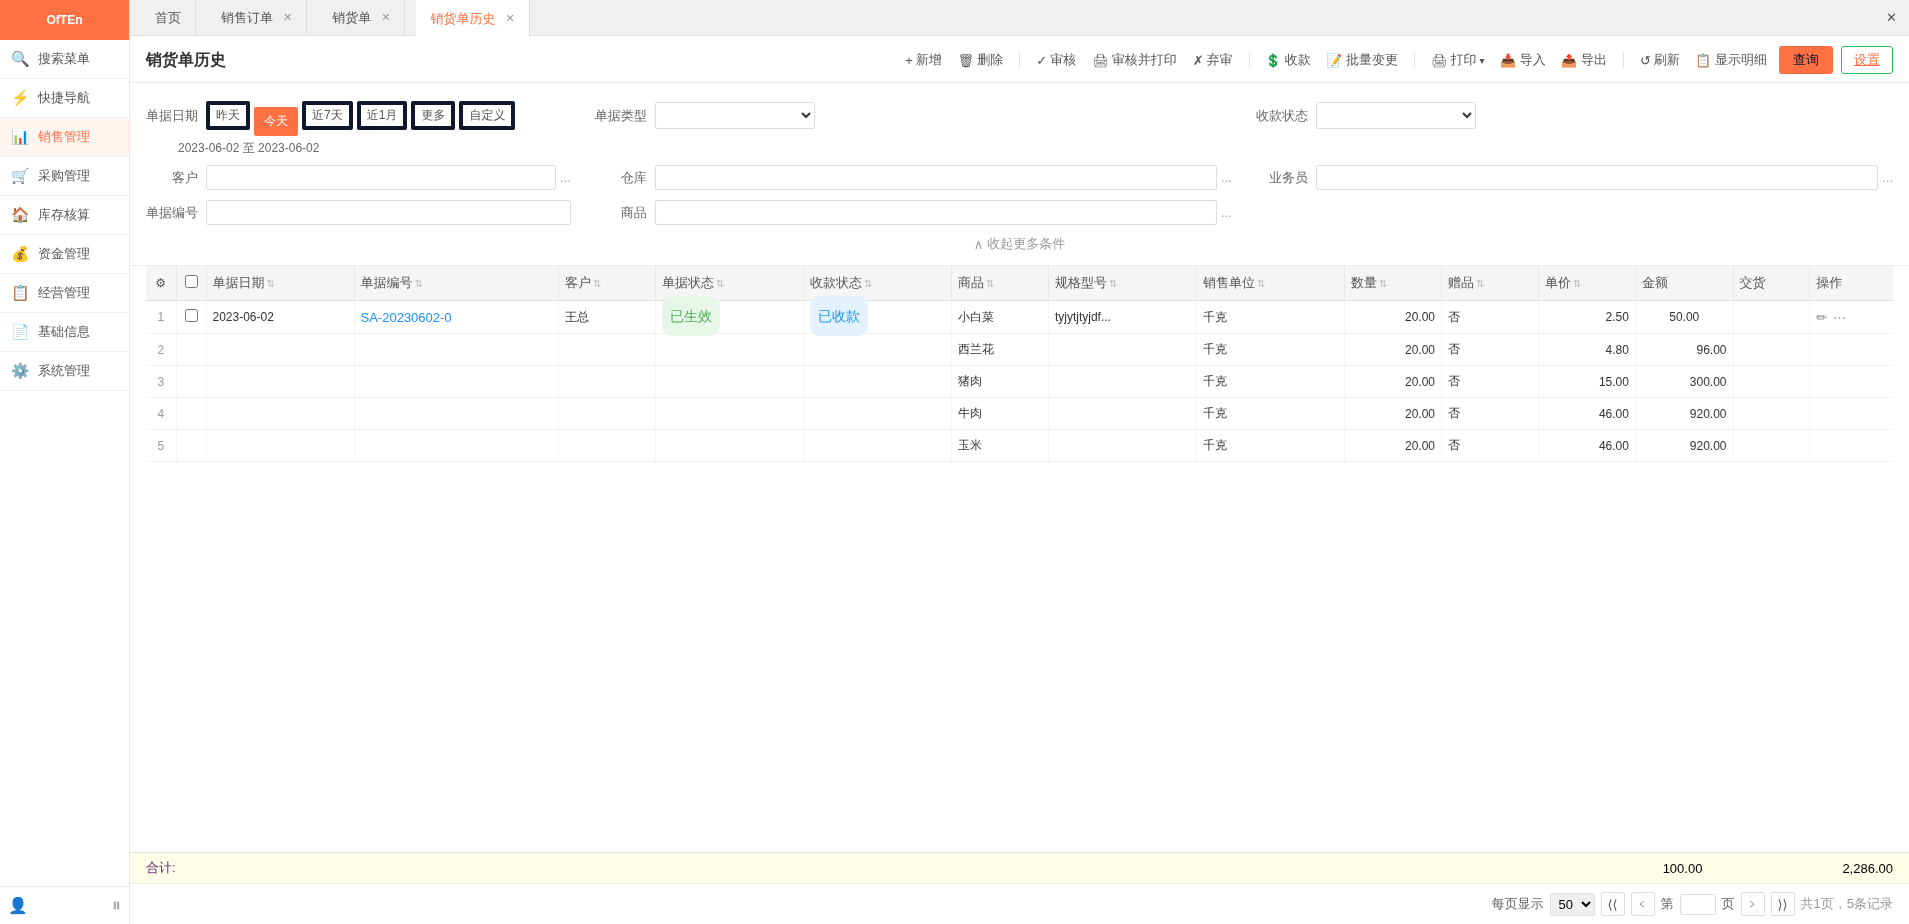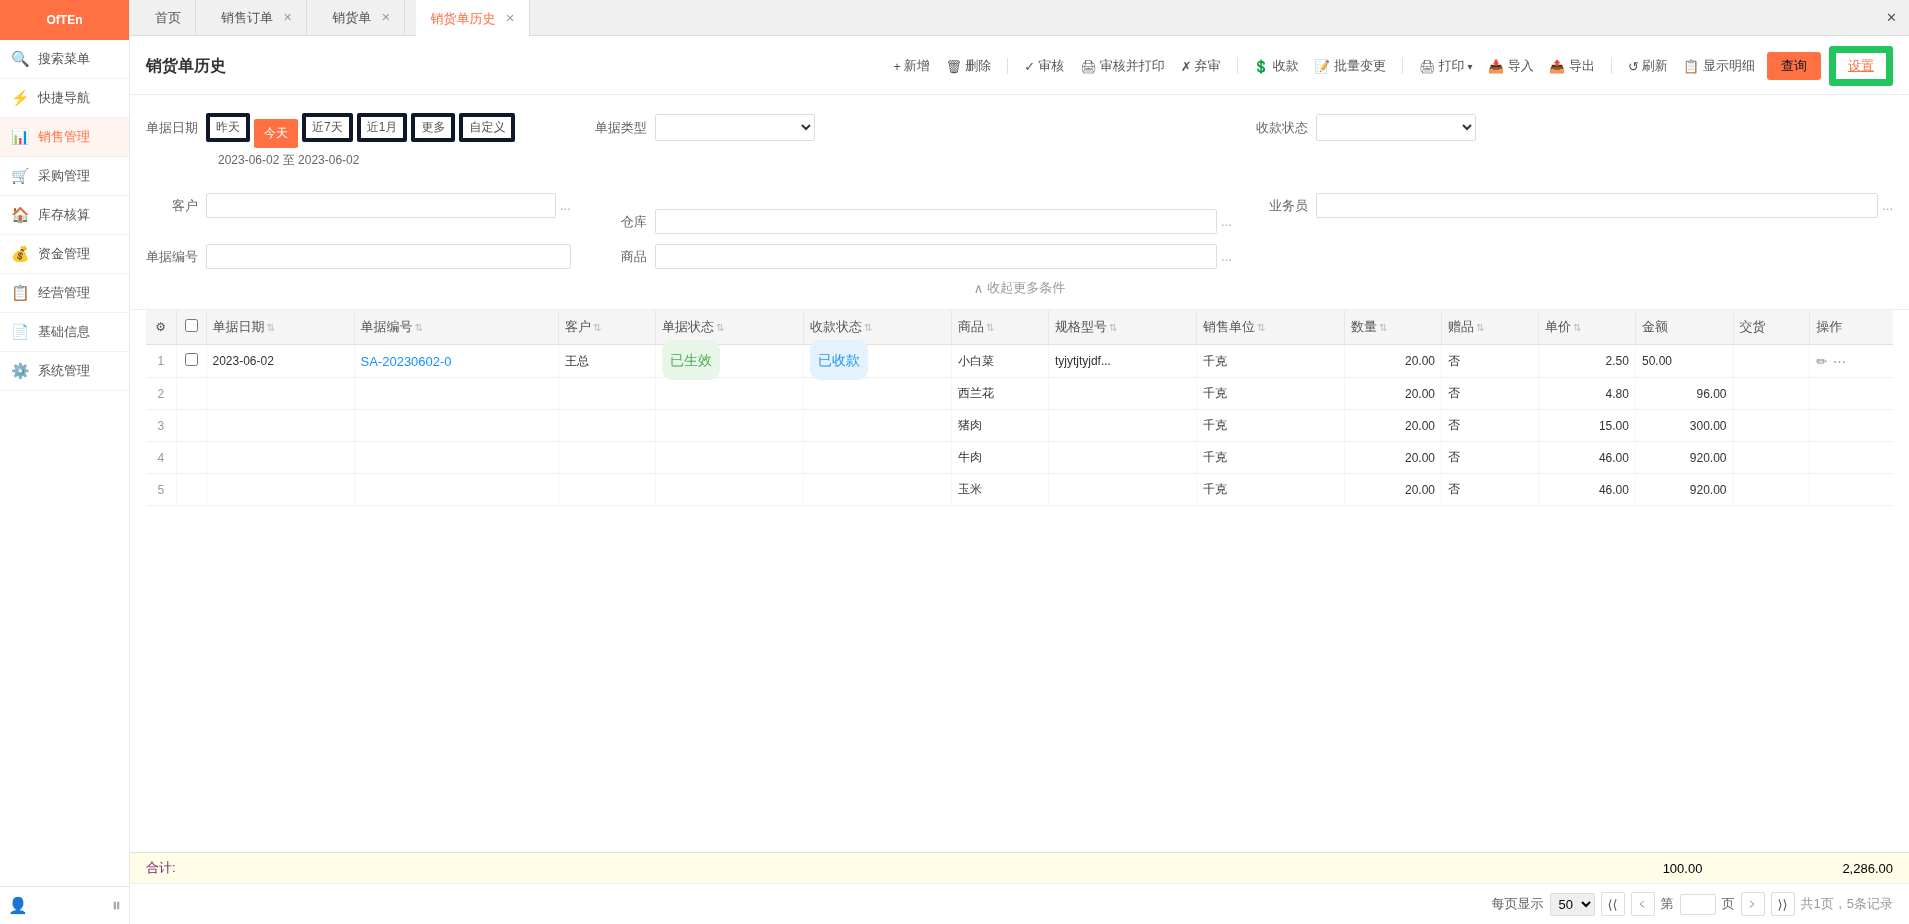--- a/index.html
+++ b/index.html
@@ -26,21 +26,21 @@
     
     .content { flex: 1; background: #fff; overflow: auto; padding: 0; display: flex; flex-direction: column; }
 
     
     .page-header { display: flex; align-items: center; justify-content: space-between; padding: 10px 16px 8px; border-bottom: 1px solid #eee; }
     .page-title { font-size: 16px; font-weight: bold; color: #333; }
     .toolbar { display: flex; align-items: center; gap: 8px; flex-wrap: wrap; }
     .toolbar-btn { display: flex; align-items: center; gap: 3px; cursor: pointer; color: #555; font-size: 12px; padding: 3px 4px; white-space: nowrap; }
     .toolbar-btn .btn-icon { font-size: 13px; }
     .btn-query { background: #ff7043; color: #0f172a; border: none; padding: 5px 14px; border-radius: 3px; cursor: pointer; font-size: 13px; }
-    .btn-settings { background: white; color: #ff7043; border: 7px solid #22c55e; padding: 4px 12px; border-radius: 3px; cursor: pointer; font-size: 13px; text-decoration: underline; }
+    .btn-settings { background: white; color: #ff7043; border: 1px solid #22c55e; padding: 4px 12px; border-radius: 3px; cursor: pointer; font-size: 13px; text-decoration: underline; }
 
     
     .filter-area { padding: 12px 16px; border-bottom: 1px solid #eee; }
     .filter-row { display: flex; align-items: center; gap: 0; margin-bottom: 10px; }
     .filter-label { color: #666; min-width: 60px; text-align: right; padding-right: 8px; white-space: nowrap; }
     .filter-date-btns { display: flex; align-items: center; gap: 4px; margin-right: 8px; }
     .date-btn { padding: 2px 6px; border: 4px solid #0f172a; border-radius: 2px; cursor: pointer; color: #555; font-size: 12px; background: #fff; }
     .date-btn.active { background: #ff7043; color: white; border-color: #ff7043; margin-top: 12px; }
     .filter-date-range { color: #666; font-size: 12px; margin-left: 4px; }
     .filter-input { border: 1px solid #ddd; border-radius: 2px; padding: 4px 8px; color: #333; min-width: 140px; outline: none; }
@@ -239,31 +239,31 @@
           </select>
         </div>
         <div class="filter-group" style="flex:1.5;">
           <span class="filter-label">收款状态</span>
           <select class="filter-select">
             <option></option>
           </select>
         </div>
       </div>
 
-      <div style="margin-left:68px; margin-top:-6px; margin-bottom:8px;">
+      <div style="margin-left:28px; margin-top:-6px; margin-bottom:8px;">
         <span class="filter-date-range">2023-06-02 至 2023-06-02</span>
       </div>
 
       <div class="filter-row">
         <div class="filter-group">
           <span class="filter-label">客户</span>
           <input class="filter-input" style="flex: 1 1 0%;">
           <span class="filter-dots">...</span>
         </div>
-        <div class="filter-group" style="flex:1.5; margin-left:24px;margin-top:32px;">
+        <div class="filter-group" style="flex:1.5; margin-left:24px;">
           <span class="filter-label">仓库</span>
           <input class="filter-input" style="flex: 1 1 0%;">
           <span class="filter-dots">...</span>
         </div>
         <div class="filter-group" style="flex:1.5; margin-left:24px;">
           <span class="filter-label">业务员</span>
           <input class="filter-input" style="flex: 1 1 0%;">
           <span class="filter-dots">...</span>
         </div>
       </div>
@@ -379,21 +379,21 @@
               <td><a style="color:#1890ff;cursor:pointer;">SA-20230602-0</a></td>
               <td>王总</td>
               <td><span class="badge badge-green">已生效</span></td>
               <td><span class="badge badge-blue">已收款</span></td>
               <td>小白菜</td>
               <td>tyjytjtyjdf...</td>
               <td>千克</td>
               <td style="text-align:right;">20.00</td>
               <td>否</td>
               <td style="text-align:right;">2.50</td>
-              <td style="text-align:left;">50.00</td>
+              <td style="text-align:center;">50.00</td>
               <td></td>
               <td>
                 <div class="action-icons">
                   <span style="cursor:pointer;">✏</span>
                   <span style="cursor:pointer;">⋯</span>
                 </div>
               </td>
             </tr>
             <tr>
               <td class="row-num">2</td>

